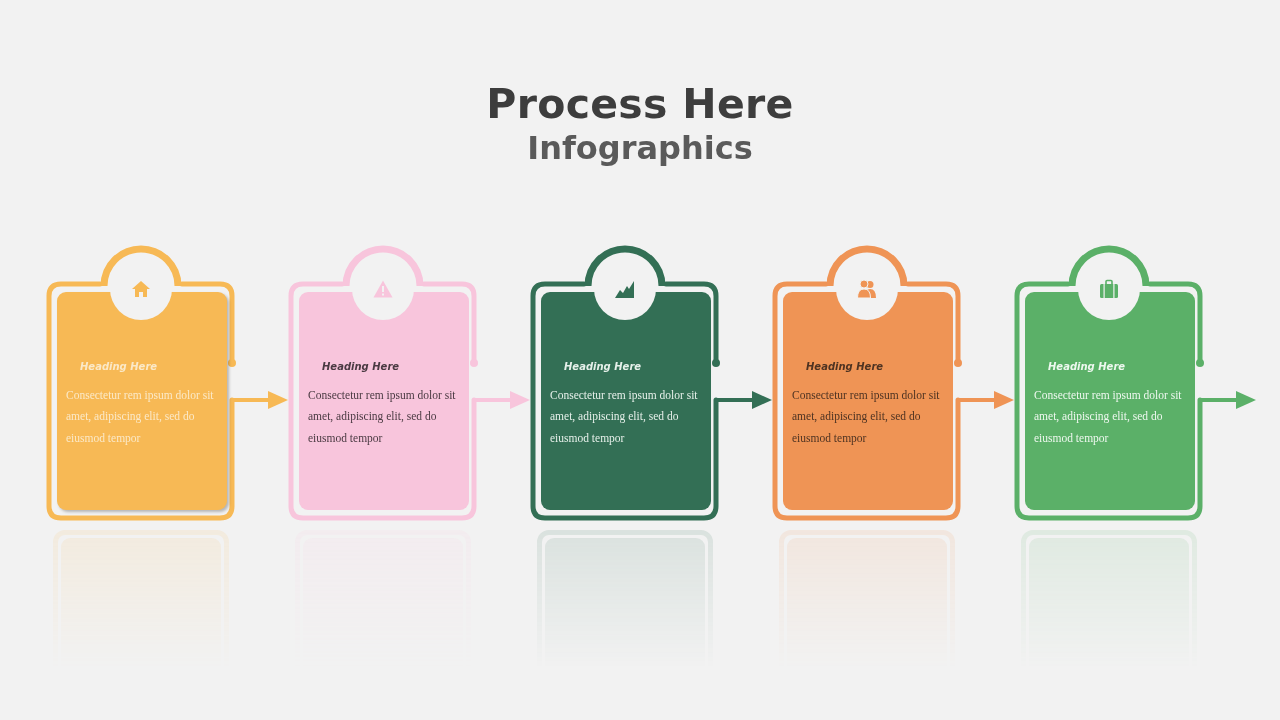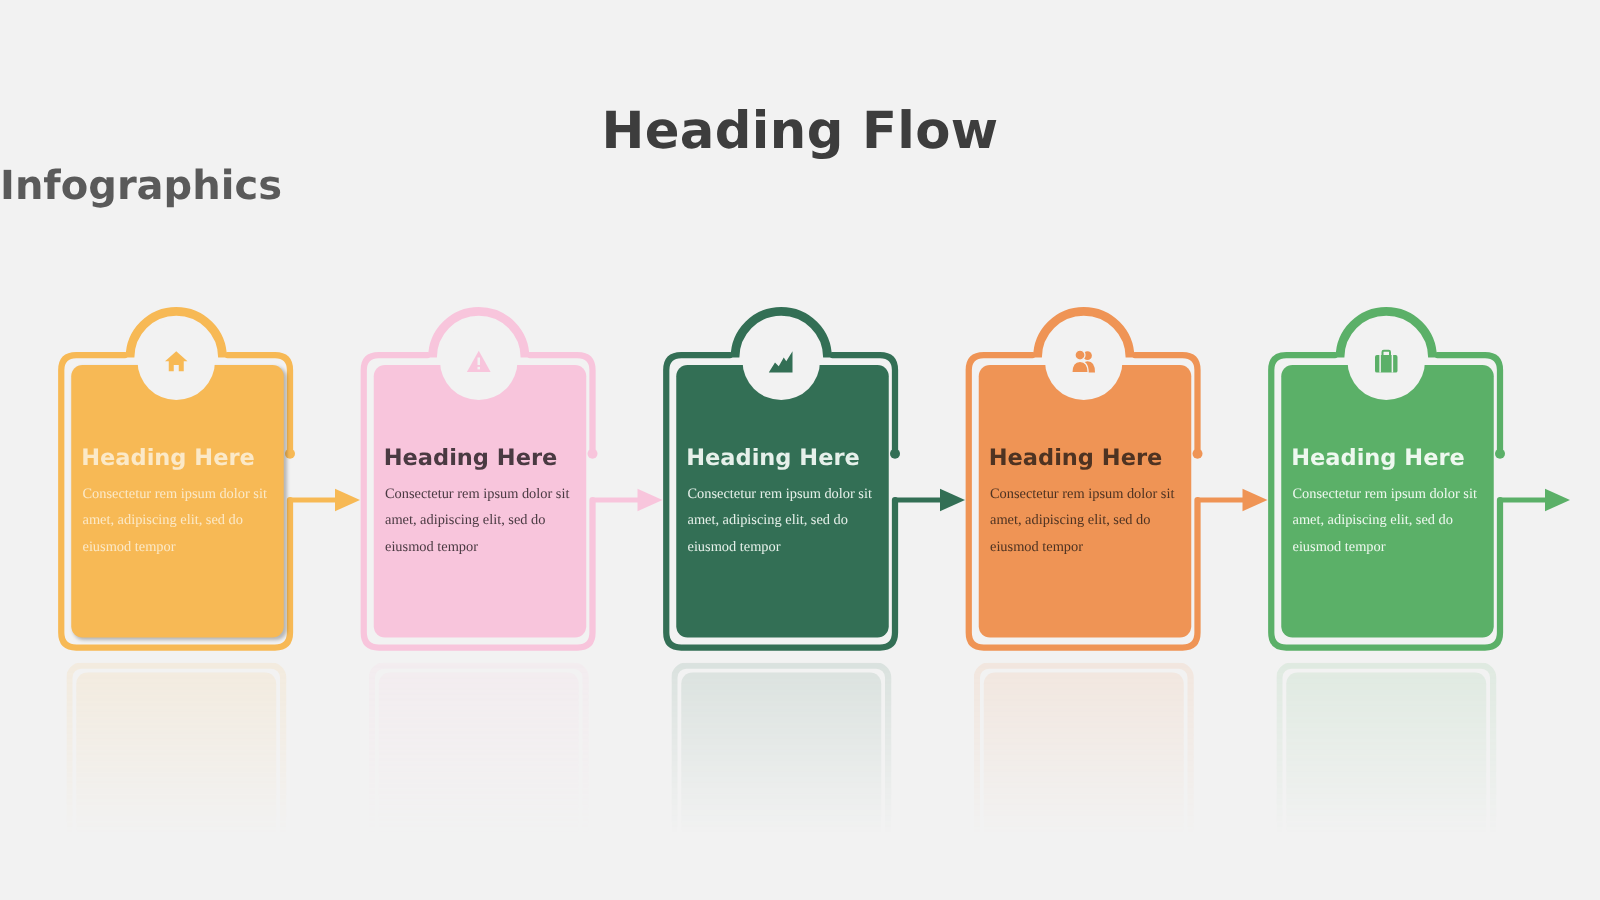--- a/index.html
+++ b/index.html
@@ -10,41 +10,41 @@
     position: relative;
   }
   .title {
     position: absolute; left: 0; width: 1280px; top: 78px;
     text-align: center; color: #3d3d3d;
     font-size: 41px; font-weight: bold; letter-spacing: 0.3px;
     line-height: 52px;
   }
   .subtitle {
     position: absolute; left: 0; width: 1280px; top: 126px;
-    color: #5a5a5a;
+    text-align: center; color: #5a5a5a;
     font-size: 32px; font-weight: bold; line-height: 44px;
   }
   .step {
     position: absolute; top: 248px; width: 232px; height: 274px;
   }
   .step svg.frame { position: absolute; left: 0; top: 0; overflow: visible; }
   .inner {
     position: absolute; left: 9px; top: 44px; width: 170px; height: 218px;
     border-radius: 9px;
   }
   .step.s1 .inner { box-shadow: 2px 2px 3px rgba(0,0,0,0.25); }
   .icon-circle {
     position: absolute; left: 62px; top: 10px; width: 62px; height: 62px;
     border-radius: 50%; background: #f2f2f2;
     display: flex; align-items: center; justify-content: center;
   }
   .icon-circle svg { width: 20px; height: 20px; }
   .heading {
-    position: absolute; left: 17px; top: 110px; width: 160px;
-    font-size: 18px; font-weight: bold; line-height: 18px; white-space: nowrap;
+    position: absolute; left: 32px; top: 110px; width: 160px;
+    font-size: 10px; font-weight: bold; line-height: 18px; white-space: nowrap; font-style: italic;
   }
   .body {
     position: absolute; left: 18px; top: 137px; width: 165px;
     font-size: 11.5px; line-height: 21.4px; font-family: Liberation Serif, serif;
   }
   .reflection {
     position: absolute; top: 530px; width: 190px; height: 140px;
     opacity: 0.12;
     -webkit-mask-image: linear-gradient(to bottom, rgba(0,0,0,1) 0%, rgba(0,0,0,0) 100%);
     mask-image: linear-gradient(to bottom, rgba(0,0,0,1) 0%, rgba(0,0,0,0) 100%);
@@ -55,21 +55,21 @@
     border-radius: 12px; border: 5px solid; box-sizing: border-box;
   }
   .reflection .r-inner {
     position: absolute; left: 8px; top: 8px; width: 160px; height: 184px;
     border-radius: 9px;
   }
 </style>
 </head>
 <body>
 
-<div class="title">Heading Flow</div>
+<div class="title">Process Here</div>
 <div class="subtitle">Infographics</div>
 
 <div id="steps-container">
     <div class="step s1" style="left: 48px;">
     <svg class="frame" width="232" height="274">
 
       <path class="frame-path" fill="none" stroke-width="5" stroke-linecap="round" stroke-linejoin="round" d="M 184 114 L 184 48 Q 184 36 172 36 L 134 36 M 52 36 L 13 36 Q 1 36 1 48 L 1 258 Q 1 270 13 270 L 172 270 Q 184 270 184 258 L 184 152" stroke="#f7b955"></path>
 
       <path class="arc-path" fill="none" stroke-width="7" d="M 56 38 A 37 37 0 0 1 130 38" stroke="#f7b955"></path>
 

